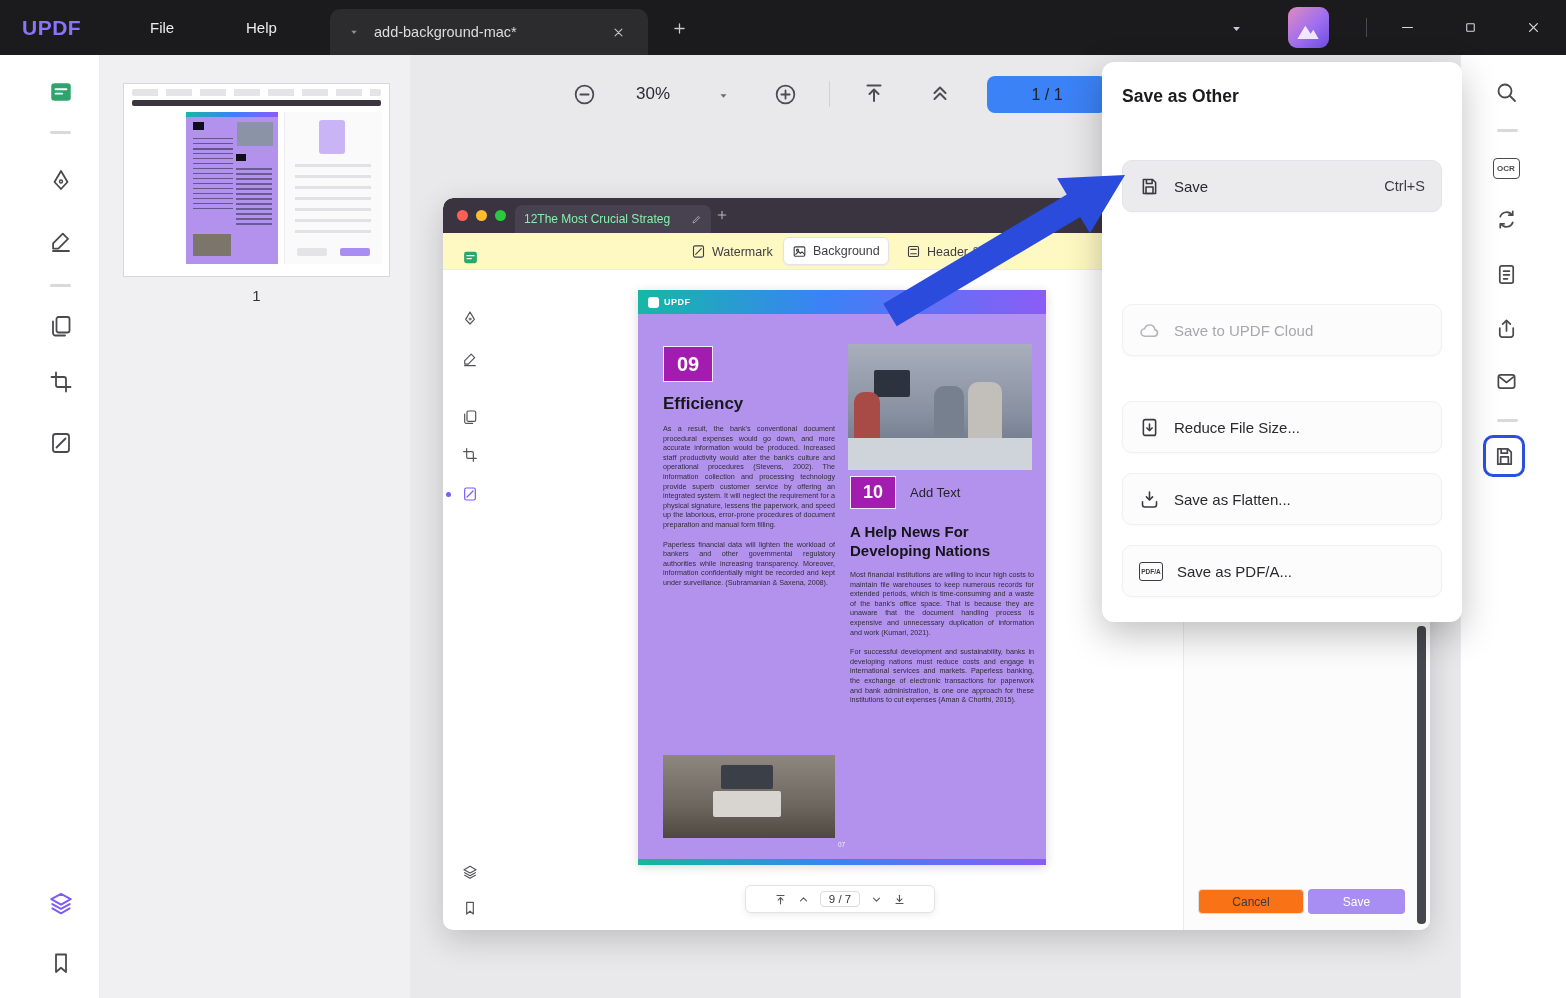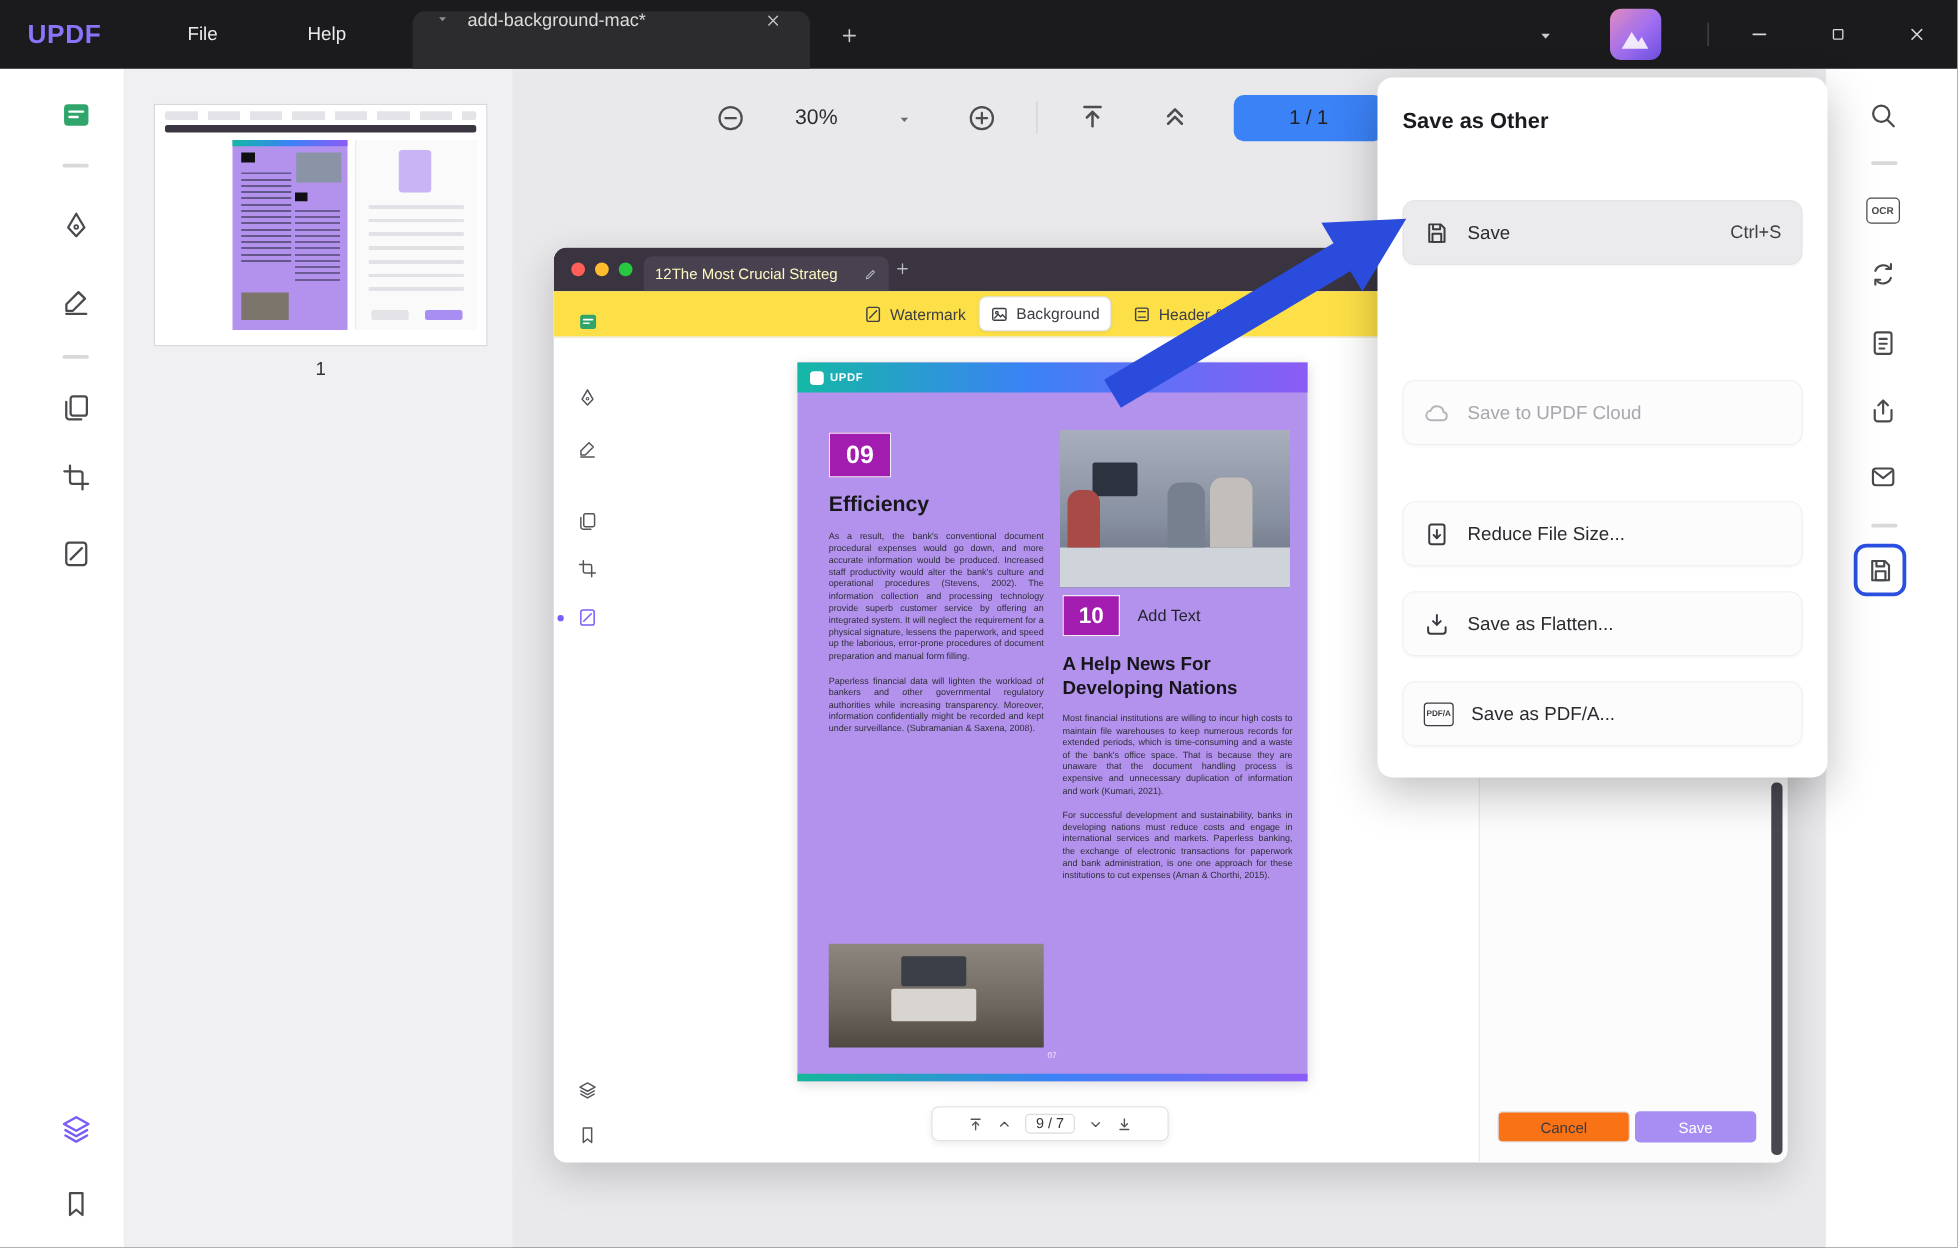--- a/index.html
+++ b/index.html
@@ -5,21 +5,21 @@
   *{margin:0;padding:0;box-sizing:border-box}
   html,body{width:1566px;height:998px}
   body{font-family:"Liberation Sans",sans-serif;background:#3a3a3a}
   .stage{position:relative;width:1566px;height:998px;overflow:hidden;background:#e9e9eb}
   svg.ic{display:block}
 
   
   .titlebar{position:absolute;left:0;top:0;width:1566px;height:55px;background:#1b1b1d;z-index:40}
   .logo{position:absolute;left:22px;top:0;height:55px;line-height:55px;font-size:21px;font-weight:bold;color:#8a74f9;letter-spacing:.5px}
   .tb-menu{position:absolute;top:0;height:55px;line-height:55px;font-size:15px;color:#ececec;cursor:default}
-  .doc-tab{position:absolute;left:330px;top:9px;width:318px;height:46px;background:#2c2c2e;border-radius:10px 10px 0 0;display:flex;color:#dcdcdc}
+  .doc-tab{position:absolute;left:330px;top:9px;width:318px;height:46px;background:#2c2c2e;border-radius:10px 10px 0 0;display:flex;align-items:center;color:#dcdcdc}
   .doc-tab-title{font-size:14.5px;margin-left:14px;white-space:nowrap;overflow:hidden;flex:1}
   .doc-tab .lead{margin-left:18px;color:#8f8f95}
   .tab-close{margin-right:22px;color:#c3c3c8;cursor:pointer}
   .newtab{position:absolute;left:671px;top:20px;color:#c8c8cd;cursor:pointer}
   .avatar{position:absolute;left:1288px;top:7px;width:41px;height:41px;border-radius:9px;background:linear-gradient(135deg,#e08bc0 0%,#9f6ef0 55%,#6d4fe0 100%);overflow:hidden}
   .avatar svg{position:absolute;left:4px;top:8px}
   .tb-divider{position:absolute;left:1366px;top:18px;width:1px;height:19px;background:#4a4a4e}
   .winbtn{position:absolute;top:0;width:34px;height:55px;display:flex;align-items:center;justify-content:center;color:#d8d8dc;cursor:pointer}
 
   
@@ -50,24 +50,24 @@
   
   .tbtn{position:absolute;width:26px;height:26px;display:flex;align-items:center;justify-content:center;color:#4c4c52;cursor:pointer}
   .zoom-text{position:absolute;left:636px;top:84px;font-size:17px;color:#2c2c30;cursor:pointer}
   .vdiv{position:absolute;left:829px;top:81px;width:1px;height:26px;background:#d2d2d6}
   .pagebox{position:absolute;left:987px;top:76px;width:120px;height:37px;background:#3b82f6;border-radius:8px;display:flex;align-items:center;justify-content:center;font-size:16px;color:#222;cursor:text}
 
   
   .inner-window{position:absolute;left:443px;top:198px;width:987px;height:732px;background:#fff;border-radius:10px;box-shadow:0 10px 32px rgba(0,0,0,.18);overflow:hidden;z-index:10}
   .iw-titlebar{position:absolute;left:0;top:0;width:100%;height:35px;background:#393440;border-radius:10px 10px 0 0}
   .light{position:absolute;top:12px;width:11px;height:11px;border-radius:50%}
-  .iw-tab{position:absolute;left:72px;top:7px;width:196px;height:28px;background:#474150;border-radius:7px 7px 0 0;display:flex;align-items:center;padding:0 9px;color:#fef9c3}
+  .iw-tab{position:absolute;left:72px;top:7px;width:196px;height:28px;background:#474150;border-radius:7px 7px 0 0;display:flex;align-items:center;padding:0 9px;color:#86efac}
   .iw-tab-title{font-size:12px;white-space:nowrap;overflow:hidden;text-overflow:ellipsis;flex:1}
   .iw-plus{position:absolute;left:272px;top:10px;color:#b9b9bf}
-  .iw-toolbar{position:absolute;left:0;top:35px;width:100%;height:37px;background:#fde047;border-bottom:1px solid #ececef}
+  .iw-toolbar{position:absolute;left:0;top:35px;width:100%;height:37px;background:#fef9c3;border-bottom:1px solid #ececef}
   .iw-tab-btn{position:absolute;top:5px;height:27px;display:flex;align-items:center;gap:6px;font-size:12.5px;color:#3e3e44;padding:0 8px}
   .iw-tab-btn.selected{top:4px;height:28px;background:#fff;border:1px solid #e2e2e8;border-radius:6px;box-shadow:0 1px 2px rgba(0,0,0,.05)}
   .iw-ic{position:absolute;left:13px;width:28px;height:28px;display:flex;align-items:center;justify-content:center;color:#55555b}
   .iw-dot{position:absolute;left:3px;width:5px;height:5px;border-radius:50%;background:#7c5cf6}
   .pdf-page{position:absolute;left:195px;top:92px;width:408px;height:575px;background:#b392ed;box-shadow:0 2px 10px rgba(0,0,0,.15)}
   .strip-top{position:absolute;left:0;top:0;width:100%;height:24px;background:linear-gradient(90deg,#14b8a6,#3b82f6 45%,#8b5cf6);display:flex;align-items:center;padding-left:10px;gap:5px}
   .pdf-logo-box{width:11px;height:11px;background:#fff;border-radius:3px}
   .pdf-logo{color:#fff;font-size:9px;font-weight:bold;letter-spacing:.5px}
   .strip-bottom{position:absolute;left:0;bottom:0;width:100%;height:6px;background:linear-gradient(90deg,#14b89a,#3b82f6 50%,#8b5cf6)}
   .badge{background:#a21caf;color:#fff;font-weight:bold;display:flex;align-items:center;justify-content:center;border:1.5px solid #f1ecfc}

